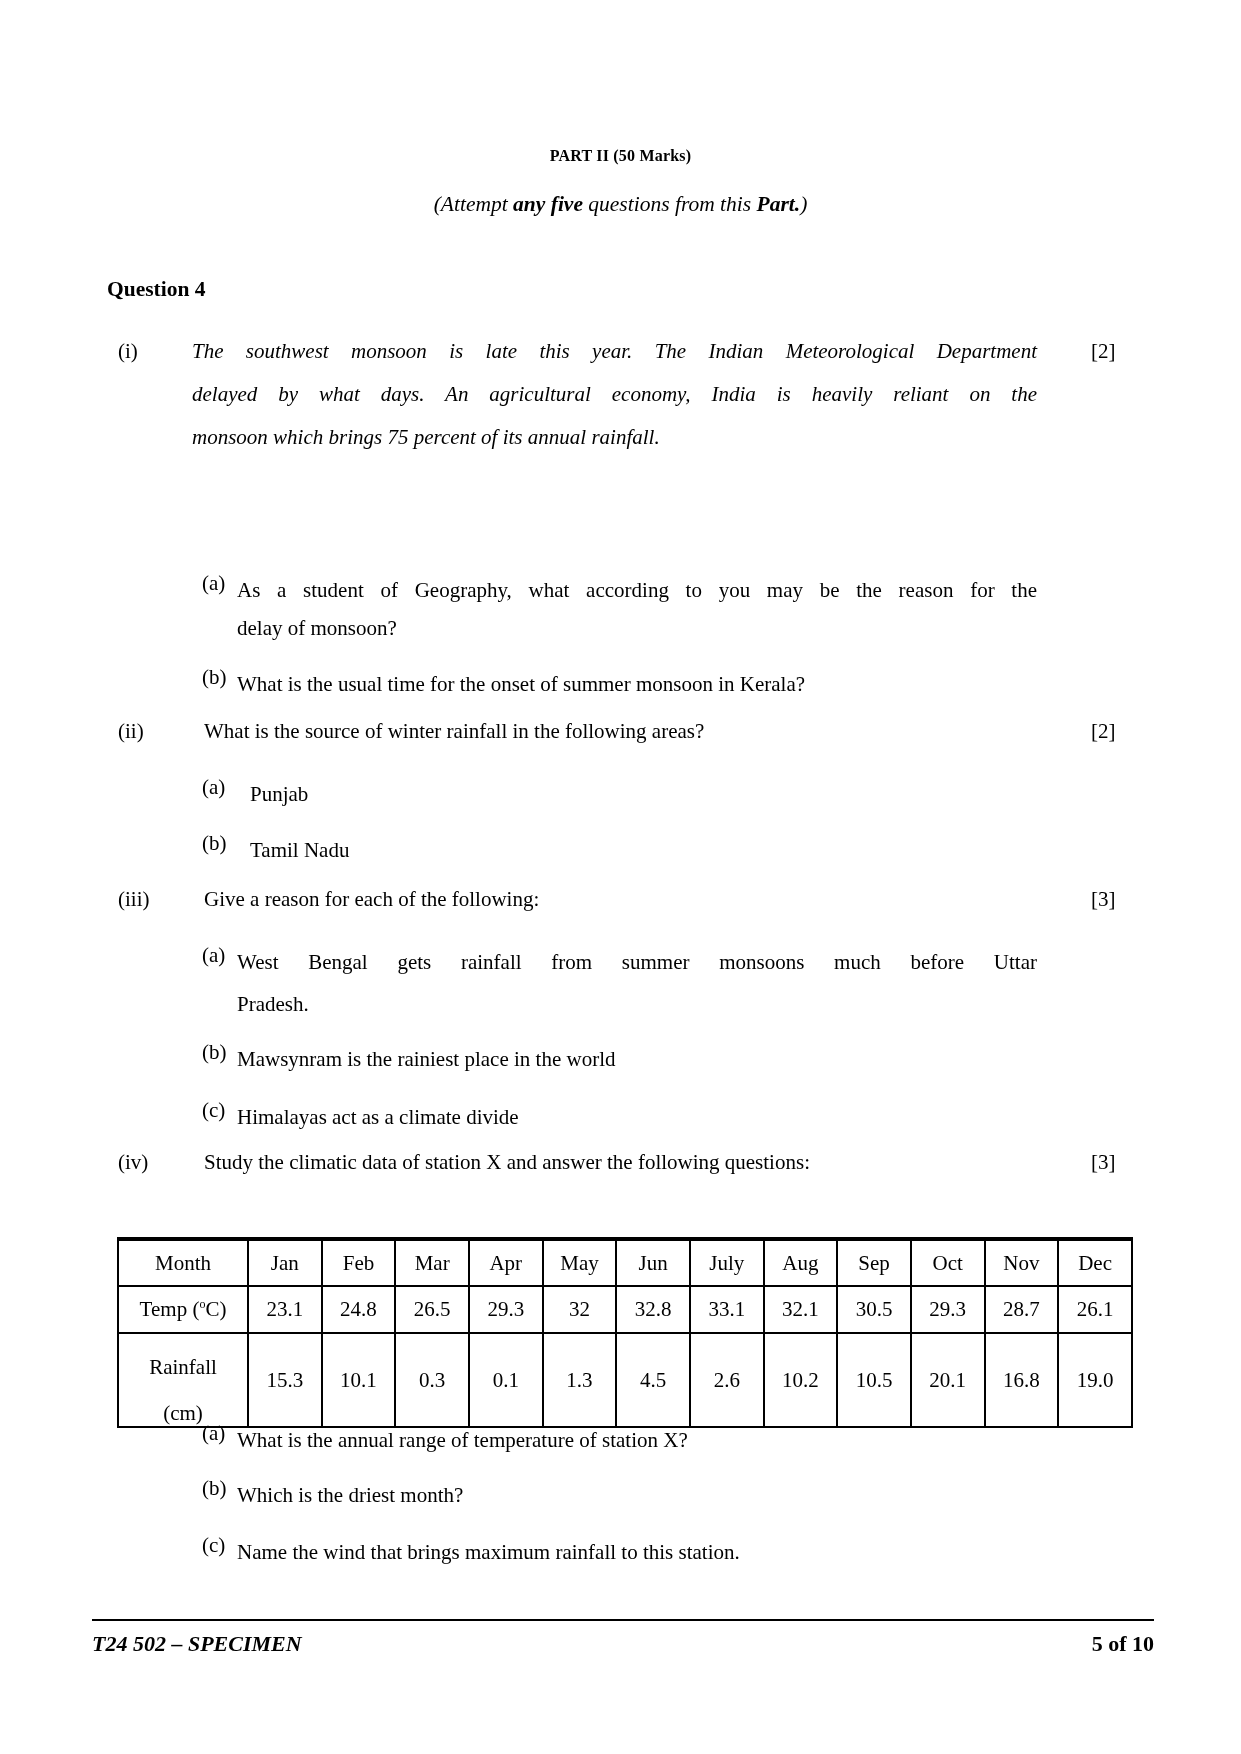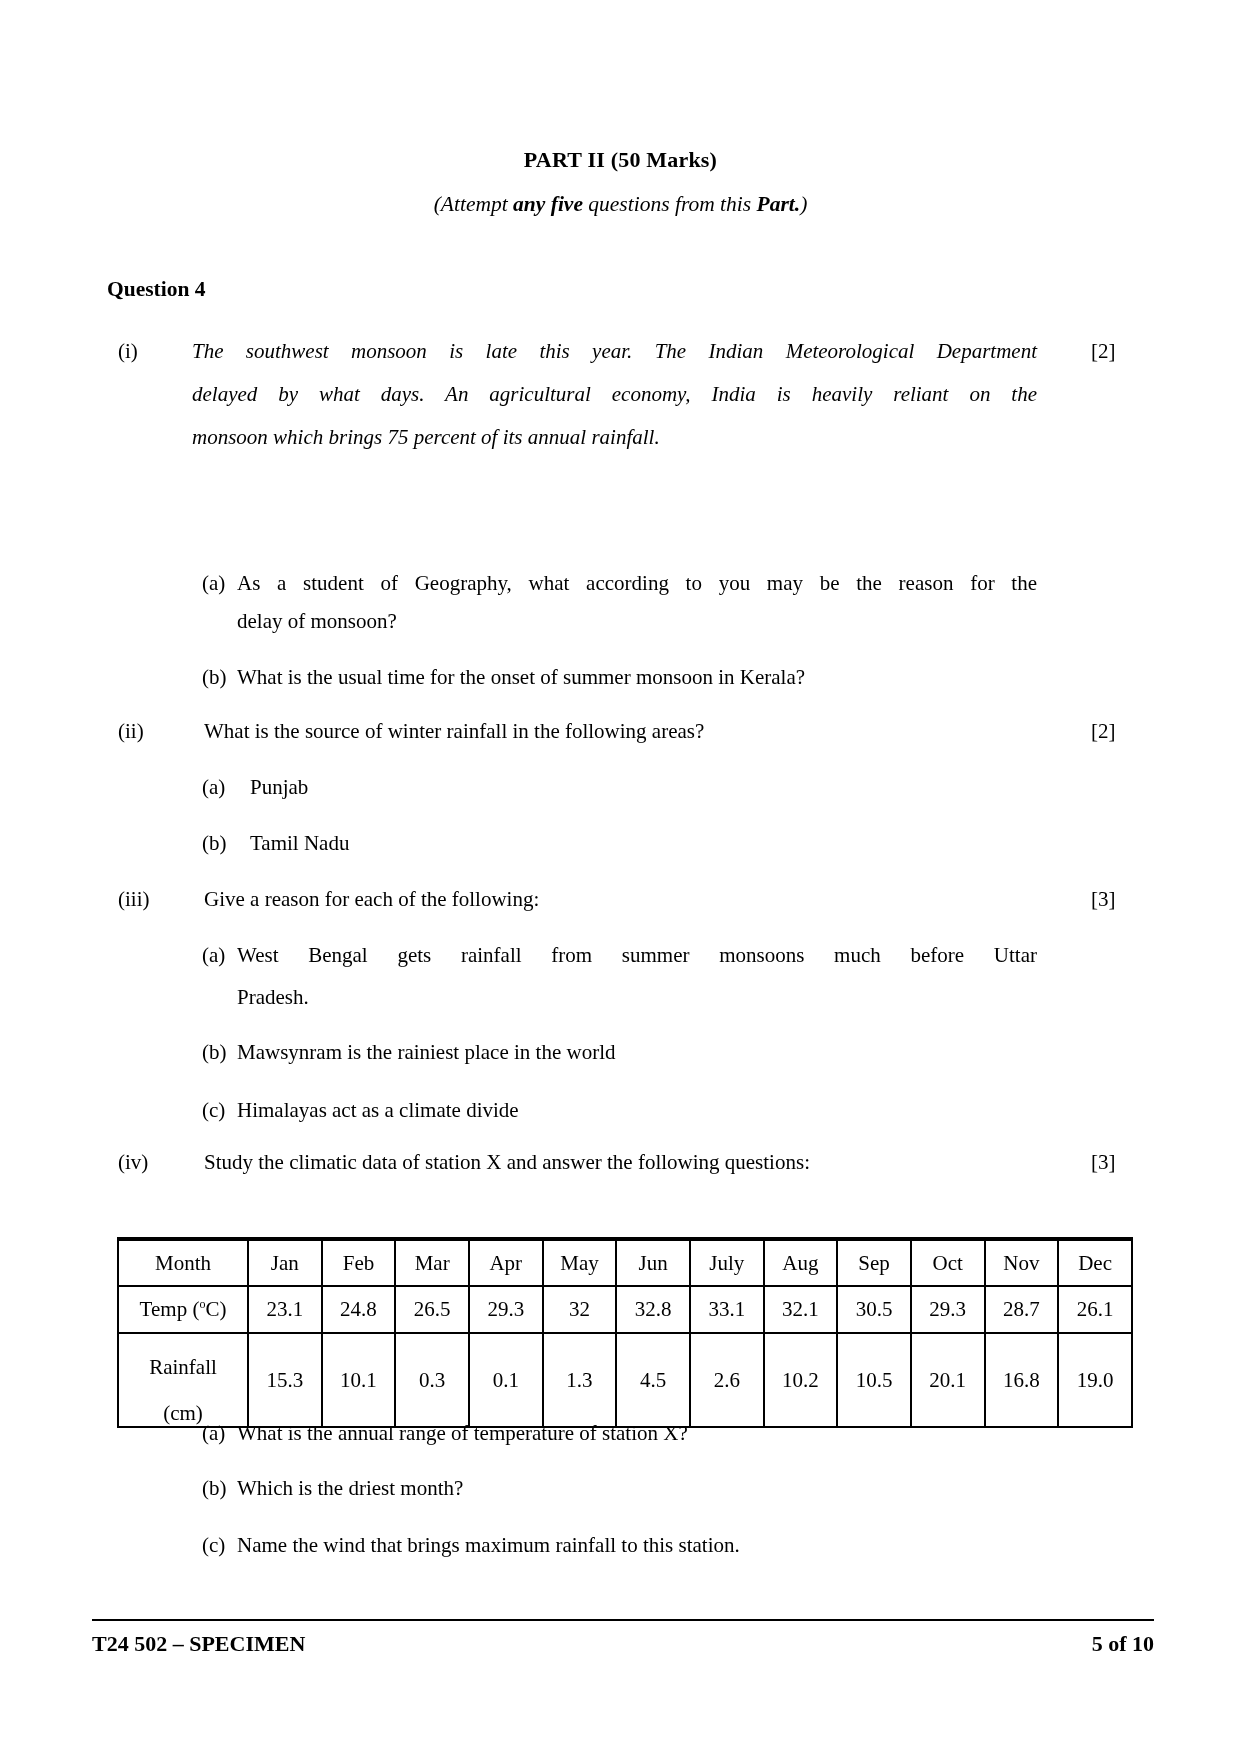--- a/index.html
+++ b/index.html
@@ -3,31 +3,31 @@
 <meta charset="utf-8">
 <style>
   html,body{margin:0;padding:0;background:#e8e8e8;}
   .page{
     position:relative;width:1241px;height:1754px;background:#ffffff;
     font-family:"Liberation Serif",serif;font-size:21px;color:#000;
     margin:0 auto;overflow:hidden;
   }
   .abs{position:absolute;}
   .center{left:0;width:1241px;text-align:center;}
-  .part-title{top:147px;font-weight:bold;font-size:22px;letter-spacing:.2px;}
+  .part-title{top:147px;font-weight:bold;font-size:16px;letter-spacing:.2px;}
   .instr{top:192px;font-style:italic;font-size:21.5px;}
   .instr b{font-weight:bold;}
   .qtitle{top:277px;left:107px;font-weight:bold;font-size:21.5px;}
 
   .lbl{left:118px;line-height:41px;}
   .marks{left:1091px;line-height:41px;}
   .txt{left:204px;width:845px;line-height:41px;}
   .quote{left:192px;width:845px;line-height:43px;font-style:italic;}
   .slbl{left:202px;line-height:38px;}
-  .stxt{left:237px;width:800px;line-height:38px;}
+  .stxt{left:237px;width:800px;line-height:38px;margin-top:7px;}
   .stxt2{left:250px;}
   .lh42{line-height:42px;}
   .lh43{line-height:43px;}
   .just{text-align:justify;text-align-last:justify;}
   .attrib{text-align:right;padding-right:15px;}
 
   table.climate{
     position:absolute;top:1237px;left:117px;width:1016px;
     border-collapse:collapse;table-layout:fixed;
     border:2px solid #000;border-top:4px solid #000;
@@ -38,21 +38,21 @@
   }
   .climate col.c0{width:130px;}
   .climate tr.r-head{height:47px;}
   .climate tr.r-temp{height:47px;}
   .climate tr.r-rain{height:58px;}
   .climate sup{font-size:12px;line-height:0;}
   .climate .two-line div{line-height:26px;margin-top:20px;}
 
   .rule{top:1619px;left:92px;width:1062px;height:2px;background:#000;}
   .foot{top:1630px;font-weight:bold;font-size:22px;line-height:28px;}
-  .foot-l{left:92px;}
+  .foot-l{left:92px;font-style:italic;}
   .foot-r{left:92px;width:1062px;text-align:right;}
 </style>
 </head>
 <body>
 
 <div class="page">
 
   <div class="abs center part-title">PART II (50 Marks)</div>
 
   <div class="abs center instr"><span>(Attempt </span><b>any five</b><span> questions from this </span><b>Part.</b><span>)</span></div>

